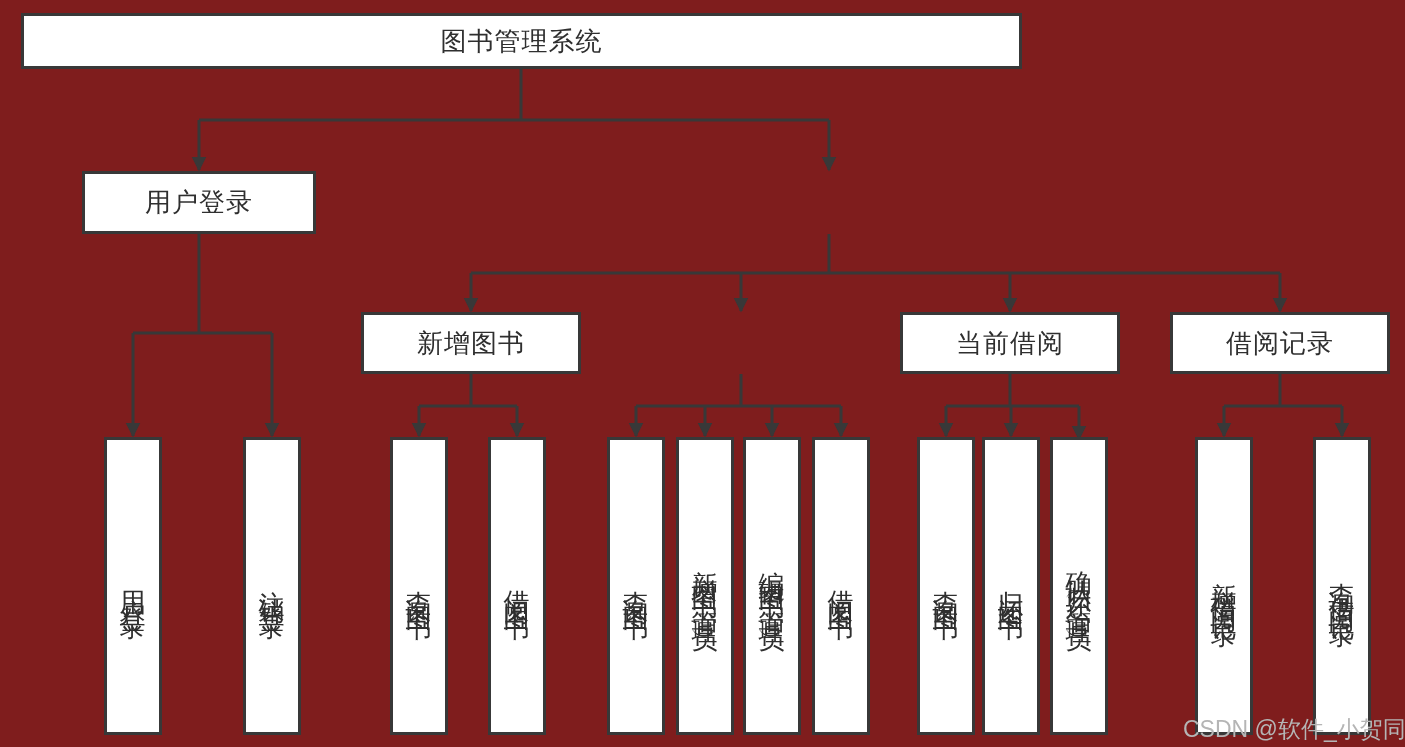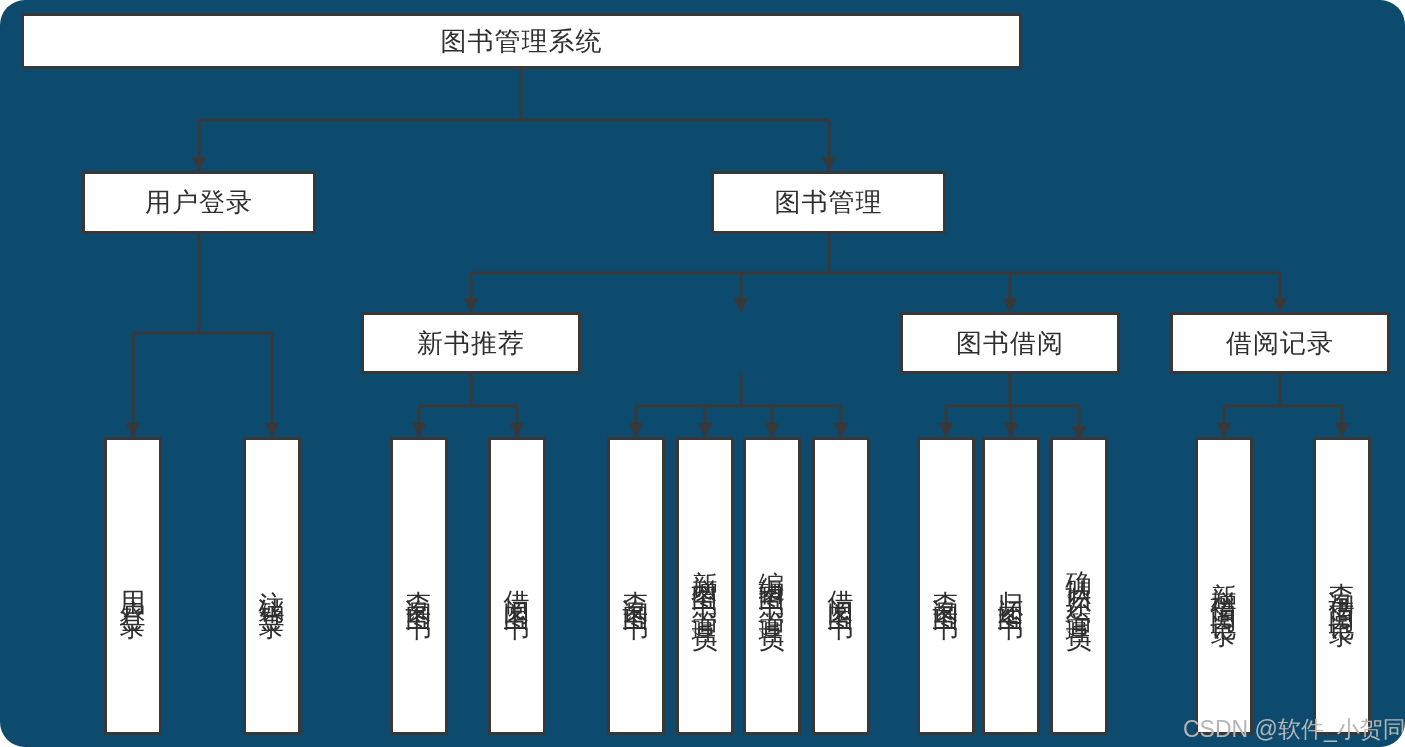--- a/index.html
+++ b/index.html
@@ -5,23 +5,22 @@
   html, body {
     margin: 0;
     padding: 0;
     background: #ffffff;
     font-family: "Liberation Sans", "DejaVu Sans", sans-serif;
   }
   #canvas {
     position: relative;
     width: 1405px;
     height: 747px;
-    background: #0c4a6e;
+    background: #7f1d1d;
     overflow: hidden;
-    border-radius: 25px;
   }
   #wires {
     position: absolute;
     left: 0; top: 0;
     width: 1405px;
     height: 747px;
   }
   .node {
     position: absolute;
     box-sizing: border-box;
@@ -144,24 +143,23 @@
         <line x1="1224" y1="406" x2="1342" y2="406"></line>
         <line x1="1224" y1="406" x2="1224" y2="436" marker-end="url(#arrow)"></line>
         <line x1="1342" y1="406" x2="1342" y2="436" marker-end="url(#arrow)"></line>
       </g>
     </g>
   </svg>
 
   <div id="n-root" class="node h-node">图书管理系统</div>
 
   <div id="n-user-login" class="node h-node">用户登录</div>
-  <div id="n-book-mgmt" class="node h-node">图书管理</div>
 
-  <div id="n-new-book" class="node h-node">新书推荐</div>
-  <div id="n-current-borrow" class="node h-node">图书借阅</div>
+  <div id="n-new-book" class="node h-node">新增图书</div>
+  <div id="n-current-borrow" class="node h-node">当前借阅</div>
   <div id="n-borrow-records" class="node h-node">借阅记录</div>
 
   <div id="n-ul-login" class="node leaf">用户登录</div>
   <div id="n-ul-logout" class="node leaf">注销登录</div>
 
   <div id="n-nb-query" class="node leaf">查询图书</div>
   <div id="n-nb-borrow" class="node leaf">借阅图书</div>
 
   <div id="n-bb-query" class="node leaf">查询图书</div>
   <div id="n-bb-add" class="node leaf">新增图书（管理员）</div>

